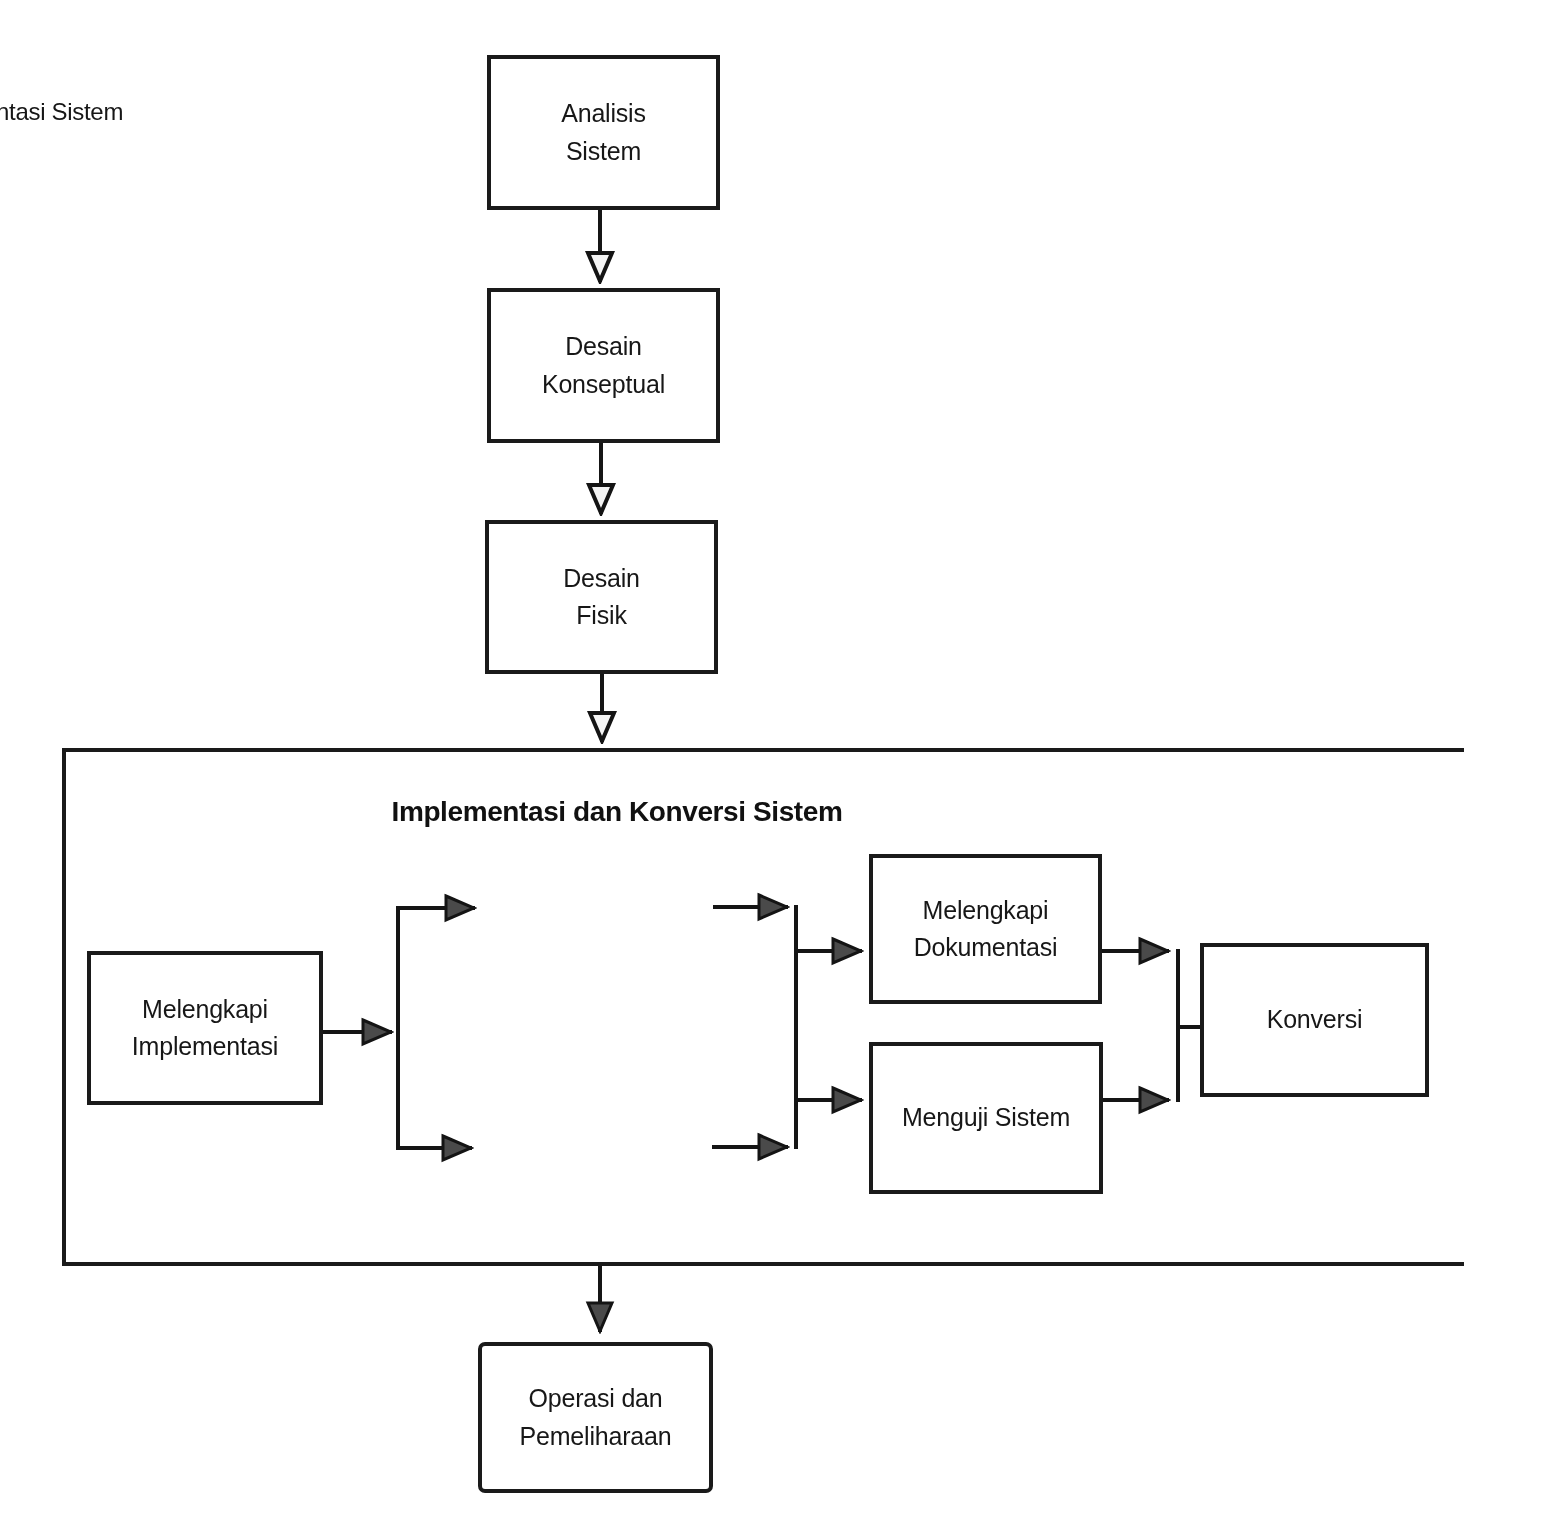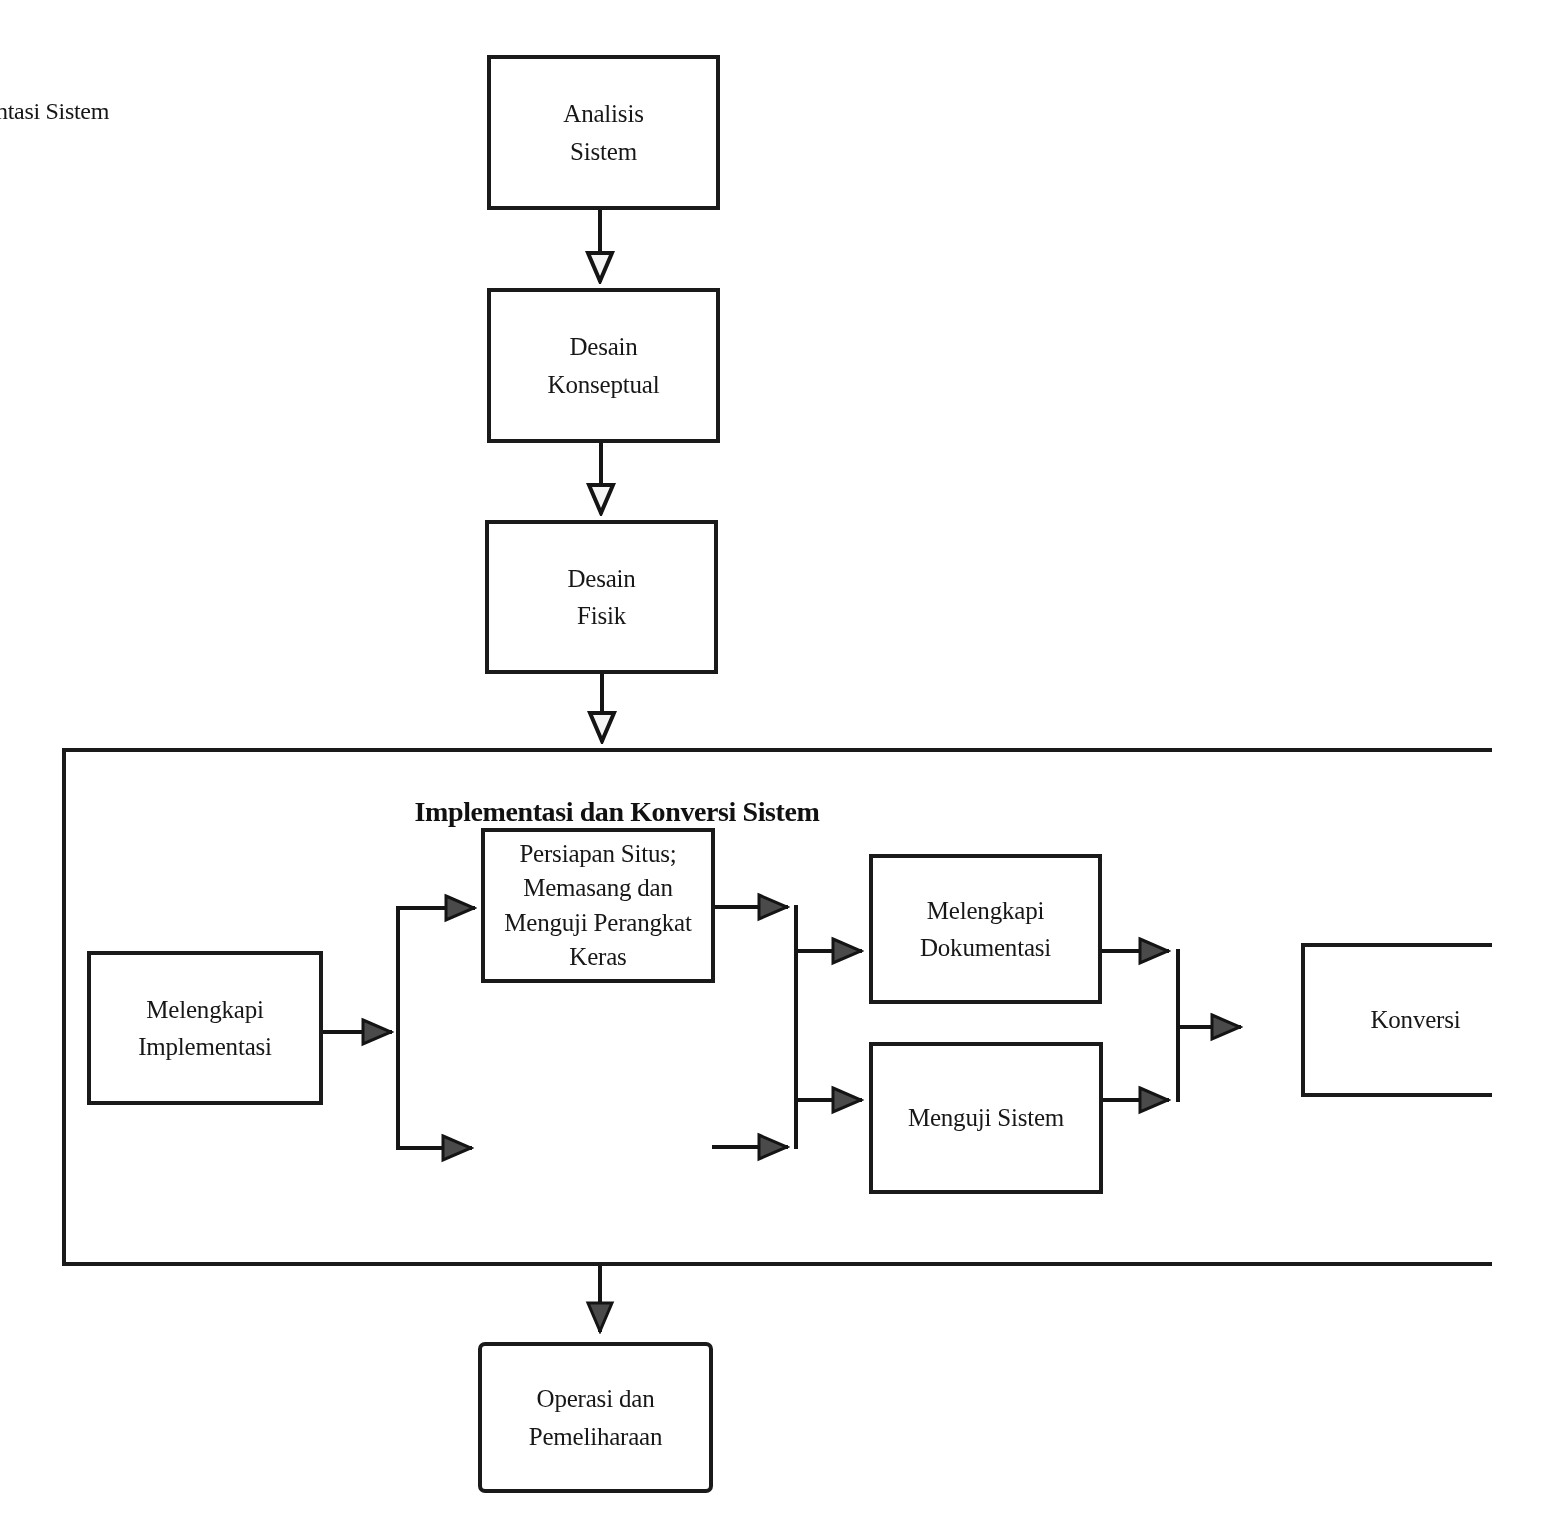--- a/index.html
+++ b/index.html
@@ -5,24 +5,23 @@
   :root{
     --ink:#1a1a1a;
     --paper:#ffffff;
   }
   html,body{margin:0;padding:0;background:var(--paper);}
   .canvas{
     position:relative;
     width:1464px;
     height:1528px;
     background:var(--paper);
-    font-family:Liberation Serif, serif;
+    font-family:Liberation Sans, sans-serif;
     color:var(--ink);
     overflow:hidden;
-    padding-left:28px;
   }
   .caption{
     position:absolute;
     left:-4px;
     top:98px;
     font-size:24px;
     letter-spacing:-0.3px;
     white-space:nowrap;
     color:#161616;
   }
@@ -128,38 +127,32 @@
   <div class="node" style="left:485px;top:520px;width:233px;height:154px;">
     <span class="node-label">Desain
 Fisik</span>
   </div>
 
   <div class="node" style="left:87px;top:951px;width:236px;height:154px;">
     <span class="node-label">Melengkapi
 Implementasi</span>
   </div>
 
-  <div class="node" style="left:481px;top:828px;width:234px;height:155px;">
-    <span class="node-label tight">Persiapan Situs;
-Memasang dan
-Menguji Perangkat
-Keras</span>
-  </div>
 
 
   <div class="node" style="left:869px;top:1042px;width:234px;height:152px;">
     <span class="node-label">Menguji Sistem</span>
   </div>
 
   <div class="node" style="left:869px;top:854px;width:233px;height:150px;">
     <span class="node-label">Melengkapi
 Dokumentasi</span>
   </div>
 
-  <div class="node" style="left:1301px;top:943px;width:229px;height:154px;">
+  <div class="node" style="left:1200px;top:943px;width:229px;height:154px;">
     <span class="node-label">Konversi</span>
   </div>
 
   <div class="node" style="left:478px;top:1342px;width:235px;height:151px;border-radius:7px;">
     <span class="node-label">Operasi dan
 Pemeliharaan</span>
   </div>
 
 </div>
 

